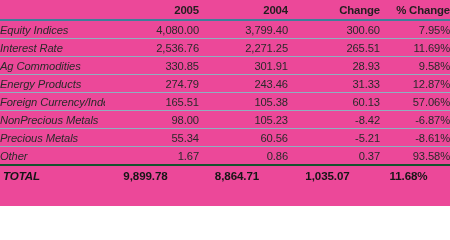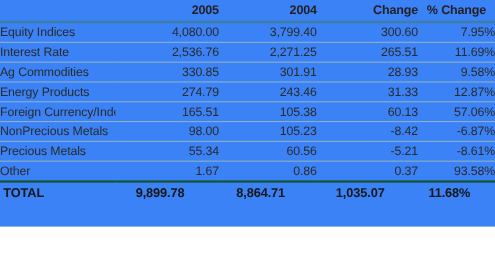--- a/index.html
+++ b/index.html
@@ -13,21 +13,21 @@
     height: 206px;
     overflow: hidden;
     font-family: "Liberation Sans", "DejaVu Sans", sans-serif;
     -webkit-font-smoothing: antialiased;
   }
 
   #table-wrap {
     width: 450px;
     height: 206px;
     box-sizing: border-box;
-    background: #3b82f6;
+    background: #ec4899;
     position: relative;
   }
 
   table.fin-table {
     width: 450px;
     border-collapse: collapse;
     table-layout: fixed;
     font-size: 11.2px;
     color: #231f20;
   }
@@ -52,39 +52,40 @@
   }
   th.th-label {
     text-align: left;
     padding-left: 3px;
   }
   th.th-num {
     text-align: right;
     padding-right: 13px;
   }
   th.th-pct {
-    text-align: center;
+    text-align: right;
     padding-right: 13px;
   }
 
   
   tbody tr.data-row td {
     height: 17px;
     padding: 0;
     vertical-align: middle;
     border-bottom: 1px solid #8fb0c0;
     font-size: 11.2px;
     color: #2a2a2a;
     letter-spacing: -0.1px;
   }
   td.cell-label {
     text-align: left;
     padding-left: 3px;
     white-space: nowrap;
     overflow: hidden;
+    font-style: italic;
   }
   td.cell-num {
     text-align: right;
     padding-right: 13px;
     white-space: nowrap;
   }
 
   
   tbody tr.total-row td {
     height: 19px;

